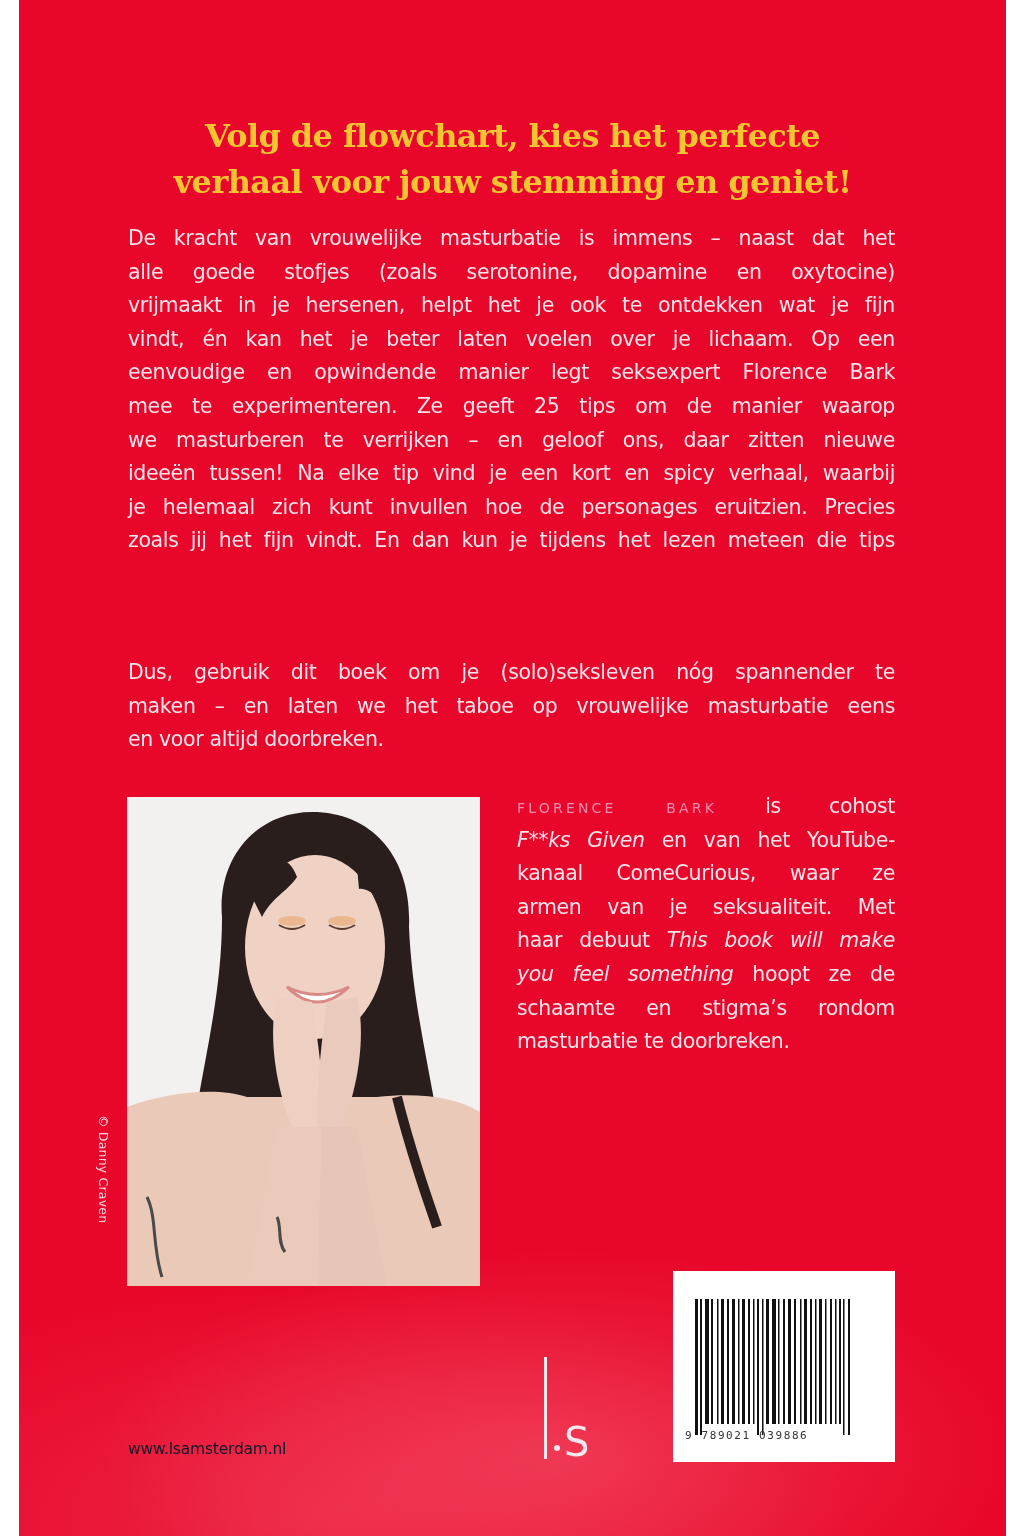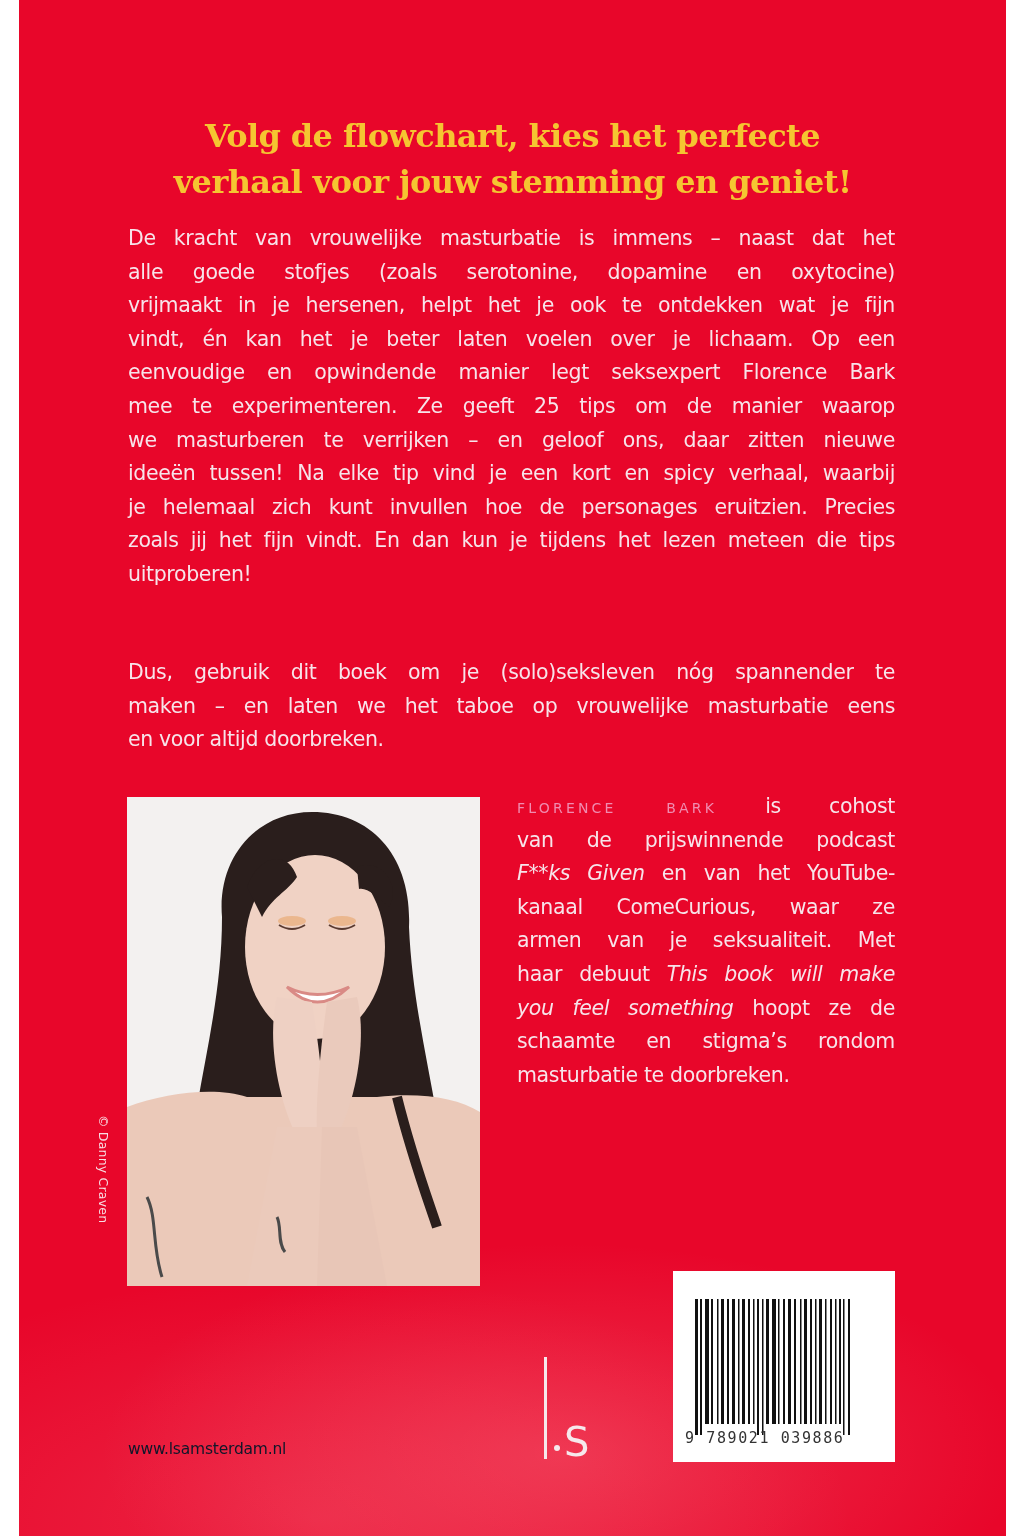--- a/index.html
+++ b/index.html
@@ -171,21 +171,21 @@
     width: 222px;
     height: 191px;
     background: #FFFFFF;
   }
   .barcode-box svg { position: absolute; left: 0; top: 0; }
   .isbn {
     position: absolute;
     left: 12px;
     top: 158px;
     font-family: "DejaVu Sans Mono", monospace;
-    font-size: 15px;
+    font-size: 11px;
     letter-spacing: 1.6px;
     color: #333333;
     white-space: pre;
   }
 </style>
 </head>
 <body>
 
 <div class="cover">
   <div class="grain"></div>
@@ -199,21 +199,20 @@
     <span class="line">De kracht van vrouwelijke masturbatie is immens – naast dat het</span>
     <span class="line">alle goede stofjes (zoals serotonine, dopamine en oxytocine)</span>
     <span class="line">vrijmaakt in je hersenen, helpt het je ook te ontdekken wat je fijn</span>
     <span class="line">vindt, én kan het je beter laten voelen over je lichaam. Op een</span>
     <span class="line">eenvoudige en opwindende manier legt seksexpert Florence Bark</span>
     <span class="line">mee te experimenteren. Ze geeft 25 tips om de manier waarop</span>
     <span class="line">we masturberen te verrijken – en geloof ons, daar zitten nieuwe</span>
     <span class="line">ideeën tussen! Na elke tip vind je een kort en spicy verhaal, waarbij</span>
     <span class="line">je helemaal zich kunt invullen hoe de personages eruitzien. Precies</span>
     <span class="line">zoals jij het fijn vindt. En dan kun je tijdens het lezen meteen die tips</span>
-    <span class="line last">uitproberen!</span>
   </div>
 
   <div class="body-text" id="para2">
     <span class="line">Dus, gebruik dit boek om je (solo)seksleven nóg spannender te</span>
     <span class="line">maken – en laten we het taboe op vrouwelijke masturbatie eens</span>
     <span class="line last">en voor altijd doorbreken.</span>
   </div>
 
   <div class="photo" aria-label="Author portrait of Florence Bark smiling with eyes closed, hands on face">
     <svg width="353" height="489" viewBox="0 0 353 489">
@@ -245,21 +244,20 @@
       <path d="M150 420 C155 430 150 445 158 455" stroke="#4A4A4A" stroke-width="3" fill="none"></path>
 
       <path d="M270 300 C285 360 300 400 310 430" stroke="#2A1E1C" stroke-width="10" fill="none"></path>
     </svg>
   </div>
 
   <div class="credit">© Danny Craven</div>
 
   <div class="bio">
     <span class="line"><span class="name">FLORENCE BARK</span><span> is cohost</span></span>
-    <span class="line">van de prijswinnende podcast</span>
     <span class="line"><em>F**ks Given</em><span> en van het YouTube-</span></span>
     <span class="line">kanaal ComeCurious, waar ze</span>
     <span class="line">armen van je seksualiteit. Met</span>
     <span class="line"><span>haar debuut </span><em>This book will make</em></span>
     <span class="line"><em>you feel something</em><span> hoopt ze de</span></span>
     <span class="line">schaamte en stigma’s rondom</span>
     <span class="line last">masturbatie te doorbreken.</span>
   </div>
 
   <div class="url">www.lsamsterdam.nl</div>

